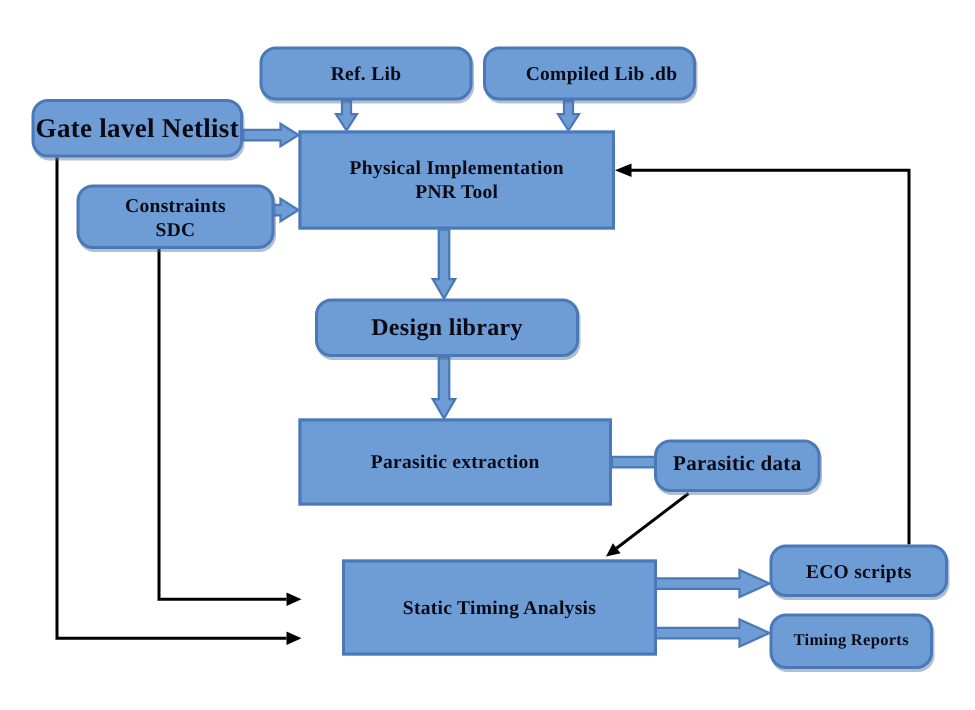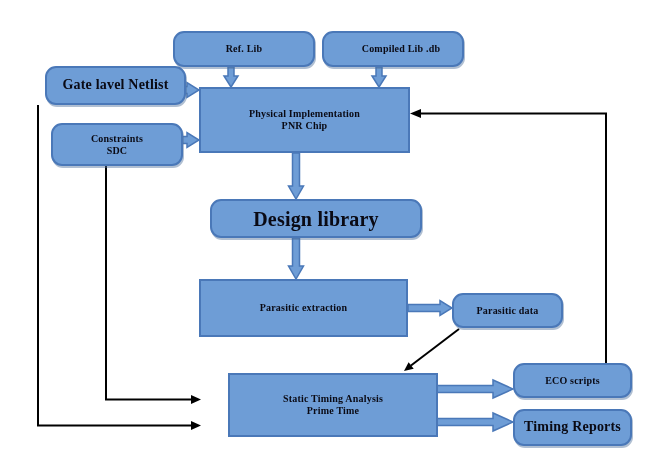--- a/index.html
+++ b/index.html
@@ -20,21 +20,21 @@
     position: absolute;
     box-sizing: border-box;
     display: flex;
     flex-direction: column;
     align-items: center;
     justify-content: center;
     background: #6E9DD6;
     border: 2px solid #4A78B8;
     color: #0a0a14;
     font-weight: bold;
-    font-size: 10px;
+    font-size: 13px;
     line-height: 1.2;
     text-align: center;
     letter-spacing: 0.2px;
     white-space: nowrap;
   }
   .round {
     border-radius: 11px;
     box-shadow: 1px 2px 0 rgba(80, 112, 155, 0.45);
   }
   .rect { border-radius: 0; }
@@ -73,52 +73,51 @@
   </svg>
 
   <div class="node round" style="left:173px; top:31px; width:142px; height:36px;">
     <span>Ref. Lib</span>
   </div>
 
   <div class="node round" style="left:322px; top:31px; width:142px; height:36px;padding-left:16px;">
     <span>Compiled Lib .db</span>
   </div>
 
-  <div class="node round" style="left:21px; top:66px; width:141px; height:39px; font-size:14px;margin-left:24px;">
+  <div class="node round" style="left:21px; top:66px; width:141px; height:39px; font-size:18px;">
     <span>Gate lavel Netlist</span>
   </div>
 
   <div class="node rect" style="left:199px; top:87px; width:211px; height:66px;">
     <span>Physical Implementation</span>
-    <span>PNR Chip</span>
+    <span>PNR Tool</span>
   </div>
 
   <div class="node round" style="left:51px; top:123px; width:132px; height:43px;">
     <span>Constraints</span>
     <span>SDC</span>
   </div>
 
-  <div class="node round" style="left:210px; top:199px; width:212px; height:39px; font-size:20px;">
+  <div class="node round" style="left:210px; top:199px; width:176px; height:39px; font-size:16px;">
     <span>Design library</span>
   </div>
 
   <div class="node rect" style="left:199px; top:279px; width:209px; height:58px;">
     <span>Parasitic extraction</span>
   </div>
 
-  <div class="node round" style="left:452px; top:293px; width:111px; height:35px; font-size:10px;">
+  <div class="node round" style="left:436px; top:293px; width:111px; height:35px; font-size:14px;">
     <span>Parasitic data</span>
   </div>
 
   <div class="node rect" style="left:200px; top:373px; width:210px; height:64px;margin-left:28px;">
     <span>Static Timing Analysis</span>
-    <span>Prime Time</span>
   </div>
 
   <div class="node round" style="left:513px; top:363px; width:119px; height:35px;text-align:center;">
     <span>ECO scripts</span>
   </div>
 
-  <div class="node round" style="left:513px; top:409px; width:119px; height:37px; font-size:14px;">
+  <div class="node round" style="left:513px; top:409px; width:109px; height:37px; font-size:11px;">
     <span>Timing Reports</span>
   </div>
 
 </div>
 
 </body></html>

